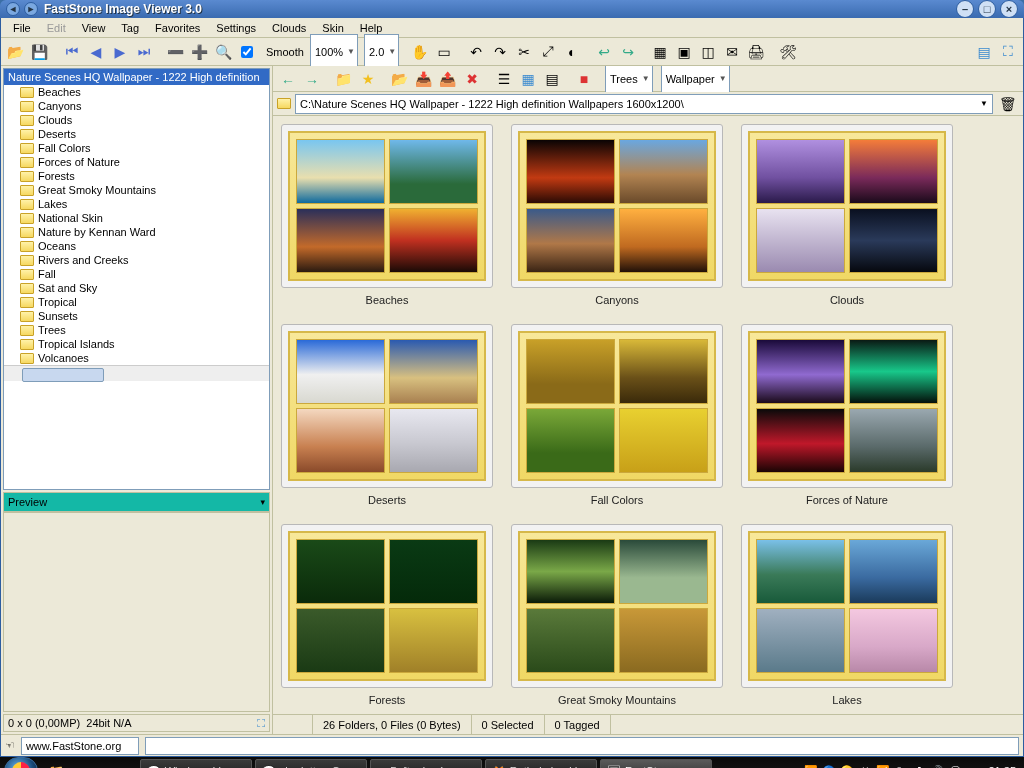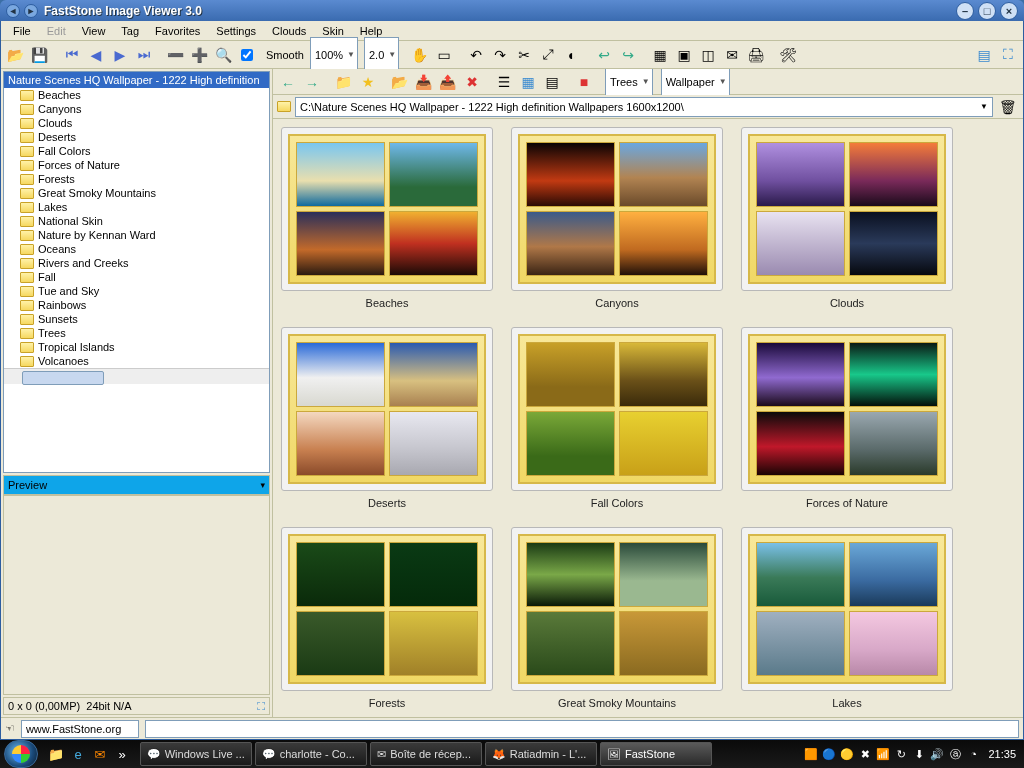--- a/index.html
+++ b/index.html
@@ -32,21 +32,21 @@
 
 
 .mainarea { flex:1; display:flex; background:#ece9d8; overflow:hidden; }
 .leftpane { width:272px; display:flex; flex-direction:column; border-right:1px solid #c0c0a0; }
 .tree { flex:1; background:#fff; border:1px solid #7f9db9; margin:2px; overflow:auto; position:relative; }
 .tree-header { background:#316ac5; color:#fff; padding:2px 4px; white-space:nowrap; overflow:hidden; }
 .tree-item { display:flex; align-items:center; padding:1px 4px 1px 16px; white-space:nowrap; }
 .folder-icon { width:14px; height:11px; background:linear-gradient(#fff2a8,#f6d860); border:1px solid #c9a227; border-radius:1px; margin-right:4px; flex-shrink:0; }
 .hscroll { height:16px; background:#eee; border-top:1px solid #ccc; position:relative; }
 .hscroll::before { content:""; position:absolute; left:18px; top:2px; width:80px; height:12px; background:#c8d8ef; border:1px solid #7f9db9; border-radius:2px; }
-.preview-head { height:20px; background:#0ea5e9; border:1px solid #c0c0a0; margin:0 2px; padding:2px 4px; display:flex; align-items:center; justify-content:space-between; }
+.preview-head { height:20px; background:#14b8a6; border:1px solid #c0c0a0; margin:0 2px; padding:2px 4px; display:flex; align-items:center; justify-content:space-between; }
 .preview-body { flex:0 0 200px; background:#ece9d8; border:1px solid #c0c0a0; margin:0 2px 2px 2px; }
 
 .left-status { height:18px; background:#ece9d8; border:1px solid #c0c0a0; margin:0 2px 2px 2px; display:flex; align-items:center; padding:0 4px; justify-content:space-between; }
 
 .rightpane { flex:1; display:flex; flex-direction:column; }
 
 .btoolbar { height:26px; background:#ece9d8; display:flex; align-items:center; padding:2px 4px; gap:2px; border-bottom:1px solid #c0c0a0; }
 
 .addrbar { height:24px; background:#ece9d8; display:flex; align-items:center; padding:2px 4px; gap:4px; border-bottom:1px solid #c0c0a0; }
 .addr-input { flex:1; height:20px; background:#fff; border:1px solid #7f9db9; display:flex; align-items:center; padding:0 4px; gap:12px; }
@@ -257,25 +257,25 @@
               <div class="tree-item">
                 <span class="folder-icon"></span>
                 <span>Rivers and Creeks</span>
               </div>
               <div class="tree-item">
                 <span class="folder-icon"></span>
                 <span>Fall</span>
               </div>
               <div class="tree-item">
                 <span class="folder-icon"></span>
-                <span>Tue and Sky</span>
-              </div>
-              <div class="tree-item">
-                <span class="folder-icon"></span>
-                <span>Rainbows</span>
+                <span>Sat and Sky</span>
+              </div>
+              <div class="tree-item">
+                <span class="folder-icon"></span>
+                <span>Tropical</span>
               </div>
               <div class="tree-item">
                 <span class="folder-icon"></span>
                 <span>Sunsets</span>
               </div>
               <div class="tree-item">
                 <span class="folder-icon"></span>
                 <span>Trees</span>
               </div>
               <div class="tree-item">
@@ -436,20 +436,27 @@
                     <div class="thumb-img g-lk2"></div>
                     <div class="thumb-img g-lk3"></div>
                     <div class="thumb-img g-lk4"></div>
                   </div>
                 </div>
                 <div class="thumb-label">Lakes</div>
               </div>
             </div>
         </div>
 
+        <div class="right-status">
+          <div class="cell" style="width:40px"></div>
+          <div class="cell">26 Folders, 0 Files (0 Bytes)</div>
+          <div class="cell">0 Selected</div>
+          <div class="cell">0 Tagged</div>
+          <div class="cell" style="flex:1;border-right:none"></div>
+        </div>
       </div>
     </div>
 
     <div class="linkbar">
       <span>☜</span>
       <div class="linkbox">
           <span>www.FastStone.org</span>
         </div>
       <div style="flex:1;height:18px;background:#fff;border:1px solid #7f9db9"></div>
     </div>

